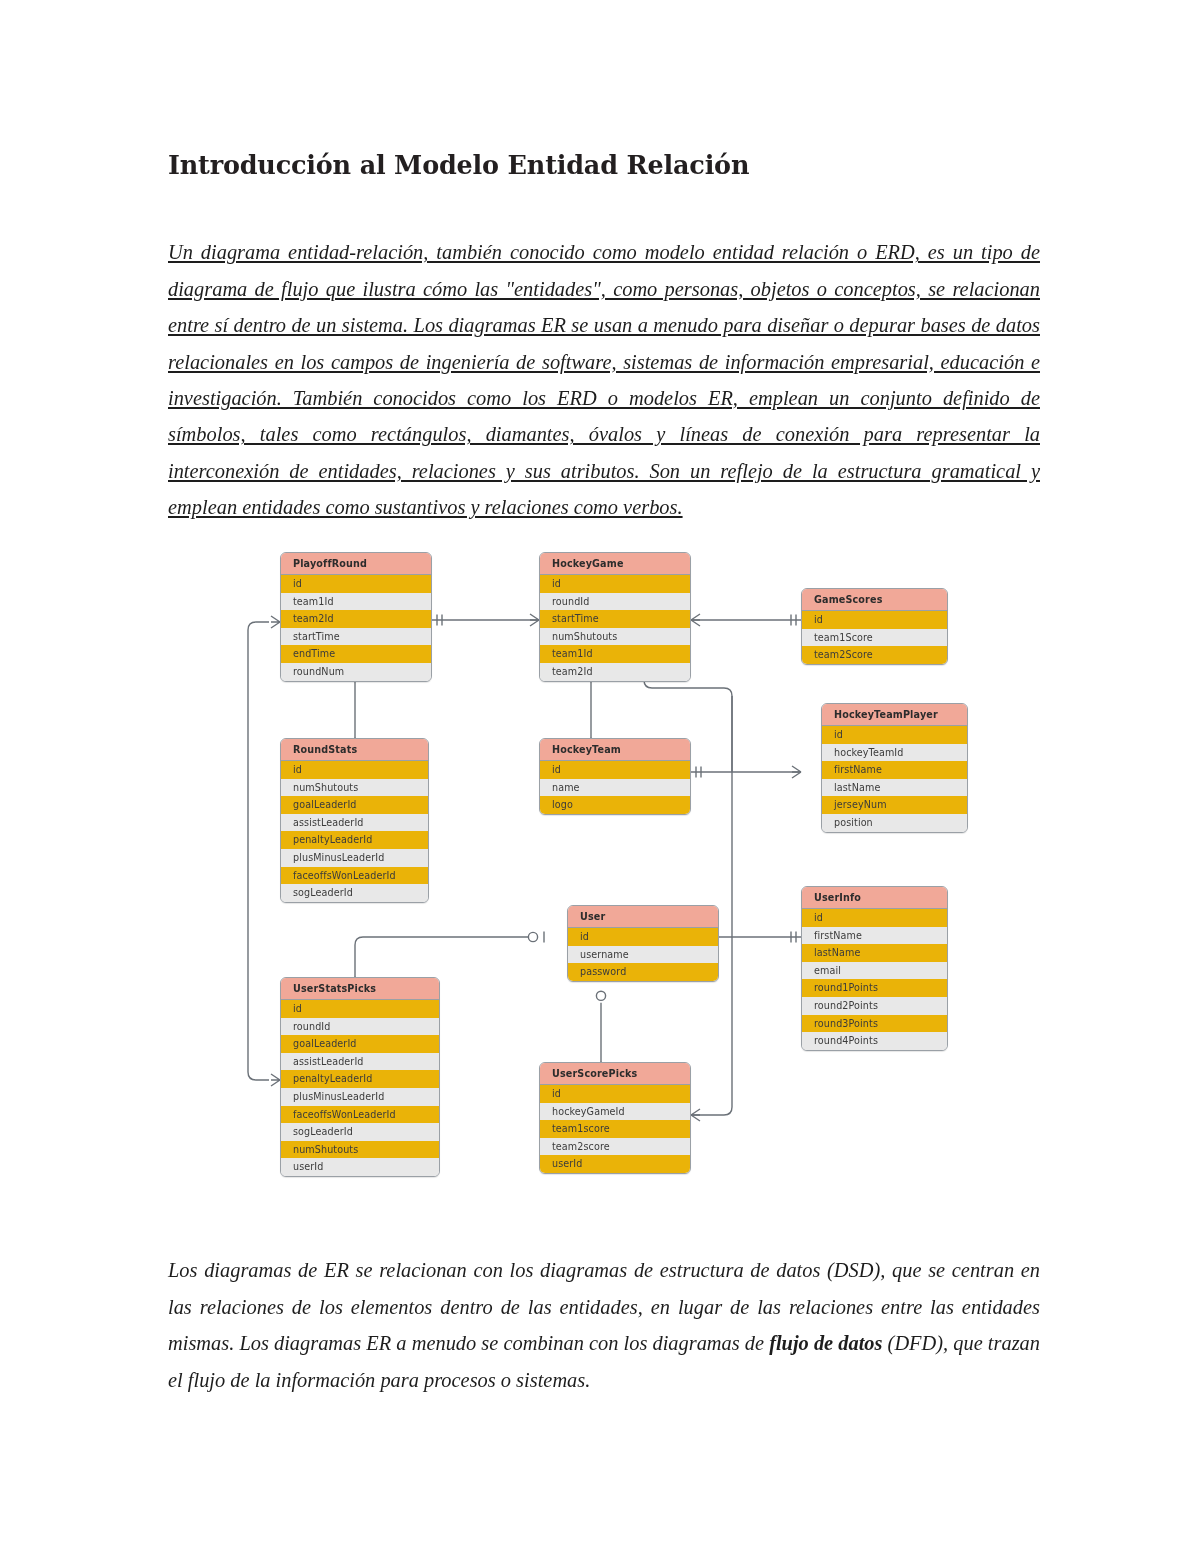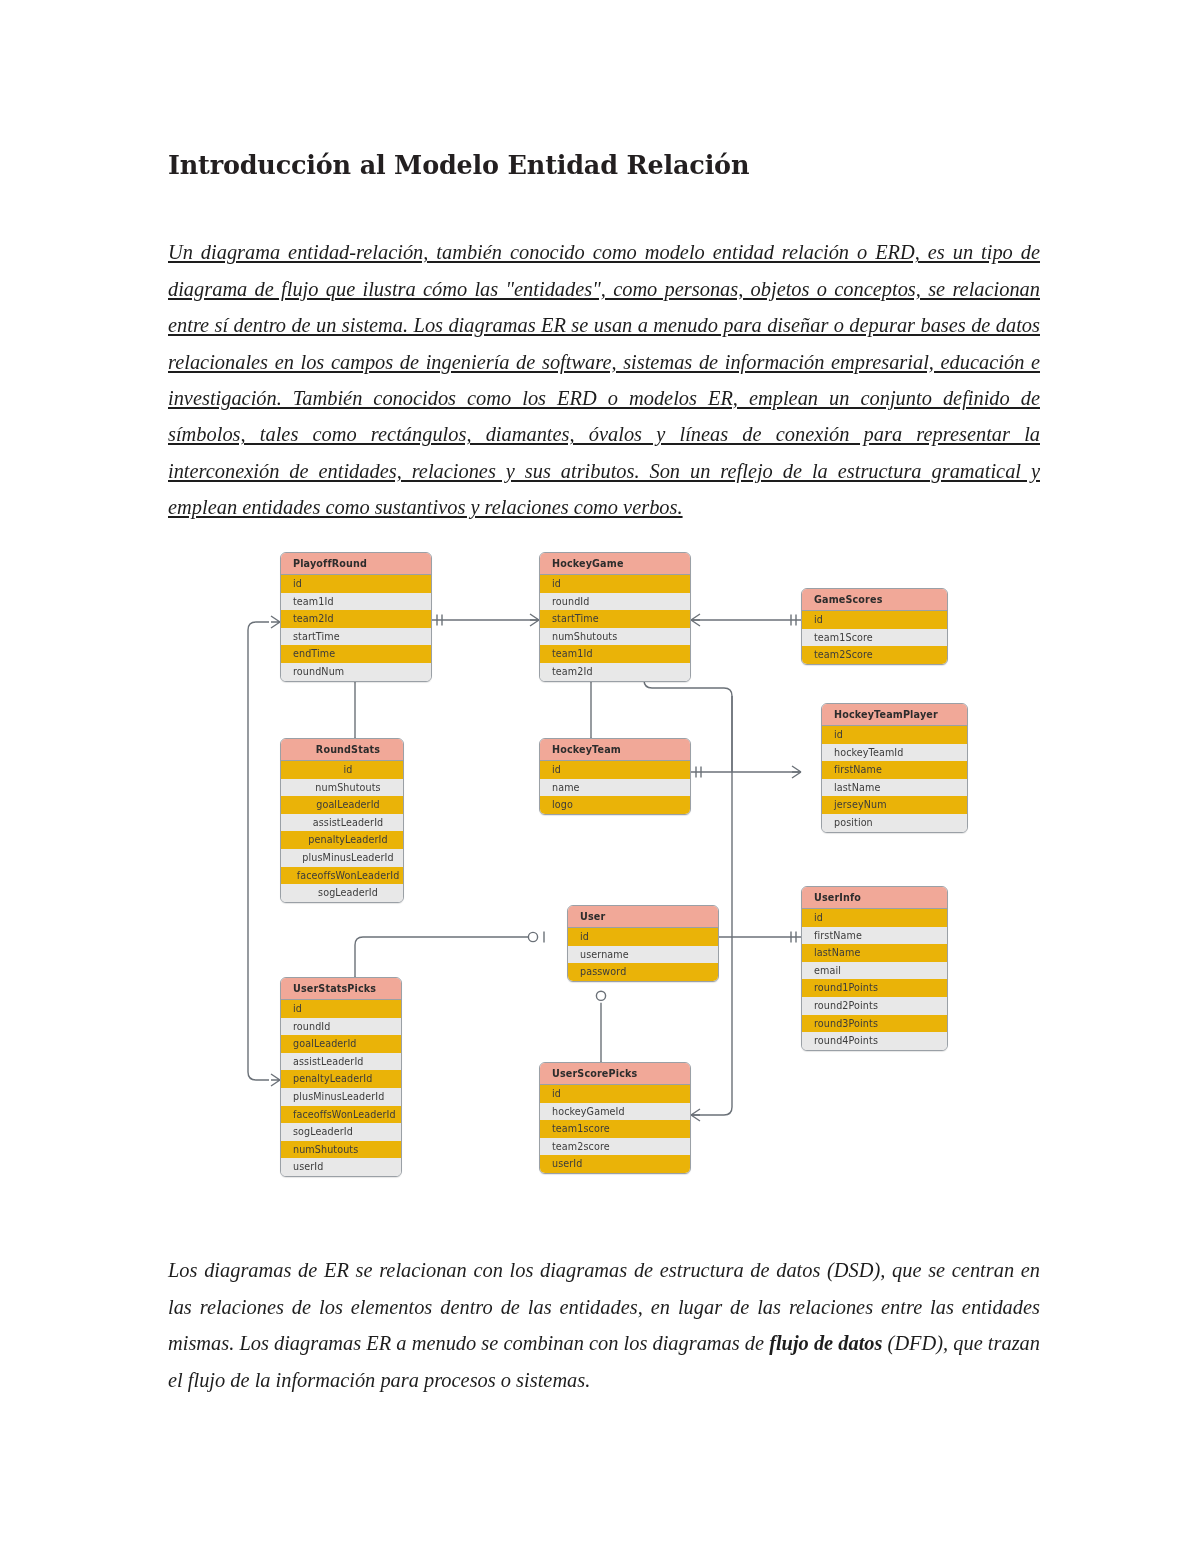--- a/index.html
+++ b/index.html
@@ -178,21 +178,21 @@
         </div>
         <div class="entity" style="left: 571px; top: 163px; width: 147px; margin-left: 20px;">
           <div class="ent-head">HockeyTeamPlayer</div>
           <div class="attr">id</div>
           <div class="attr alt">hockeyTeamId</div>
           <div class="attr">firstName</div>
           <div class="attr alt">lastName</div>
           <div class="attr">jerseyNum</div>
           <div class="attr alt">position</div>
         </div>
-        <div class="entity" style="left: 50px; top: 198px; width: 124px; text-align: center;">
+        <div class="entity" style="left: 50px; top: 198px; width: 149px;">
           <div class="ent-head">RoundStats</div>
           <div class="attr">id</div>
           <div class="attr alt">numShutouts</div>
           <div class="attr">goalLeaderId</div>
           <div class="attr alt">assistLeaderId</div>
           <div class="attr">penaltyLeaderId</div>
           <div class="attr alt">plusMinusLeaderId</div>
           <div class="attr">faceoffsWonLeaderId</div>
           <div class="attr alt">sogLeaderId</div>
         </div>
@@ -212,21 +212,21 @@
           <div class="attr alt">round2Points</div>
           <div class="attr">round3Points</div>
           <div class="attr alt">round4Points</div>
         </div>
         <div class="entity" style="left: 337px; top: 365px; width: 152px;">
           <div class="ent-head">User</div>
           <div class="attr">id</div>
           <div class="attr alt">username</div>
           <div class="attr">password</div>
         </div>
-        <div class="entity" style="left: 50px; top: 437px; width: 122px;">
+        <div class="entity" style="left: 50px; top: 437px; width: 160px;">
           <div class="ent-head">UserStatsPicks</div>
           <div class="attr">id</div>
           <div class="attr alt">roundId</div>
           <div class="attr">goalLeaderId</div>
           <div class="attr alt">assistLeaderId</div>
           <div class="attr">penaltyLeaderId</div>
           <div class="attr alt">plusMinusLeaderId</div>
           <div class="attr">faceoffsWonLeaderId</div>
           <div class="attr alt">sogLeaderId</div>
           <div class="attr">numShutouts</div>

